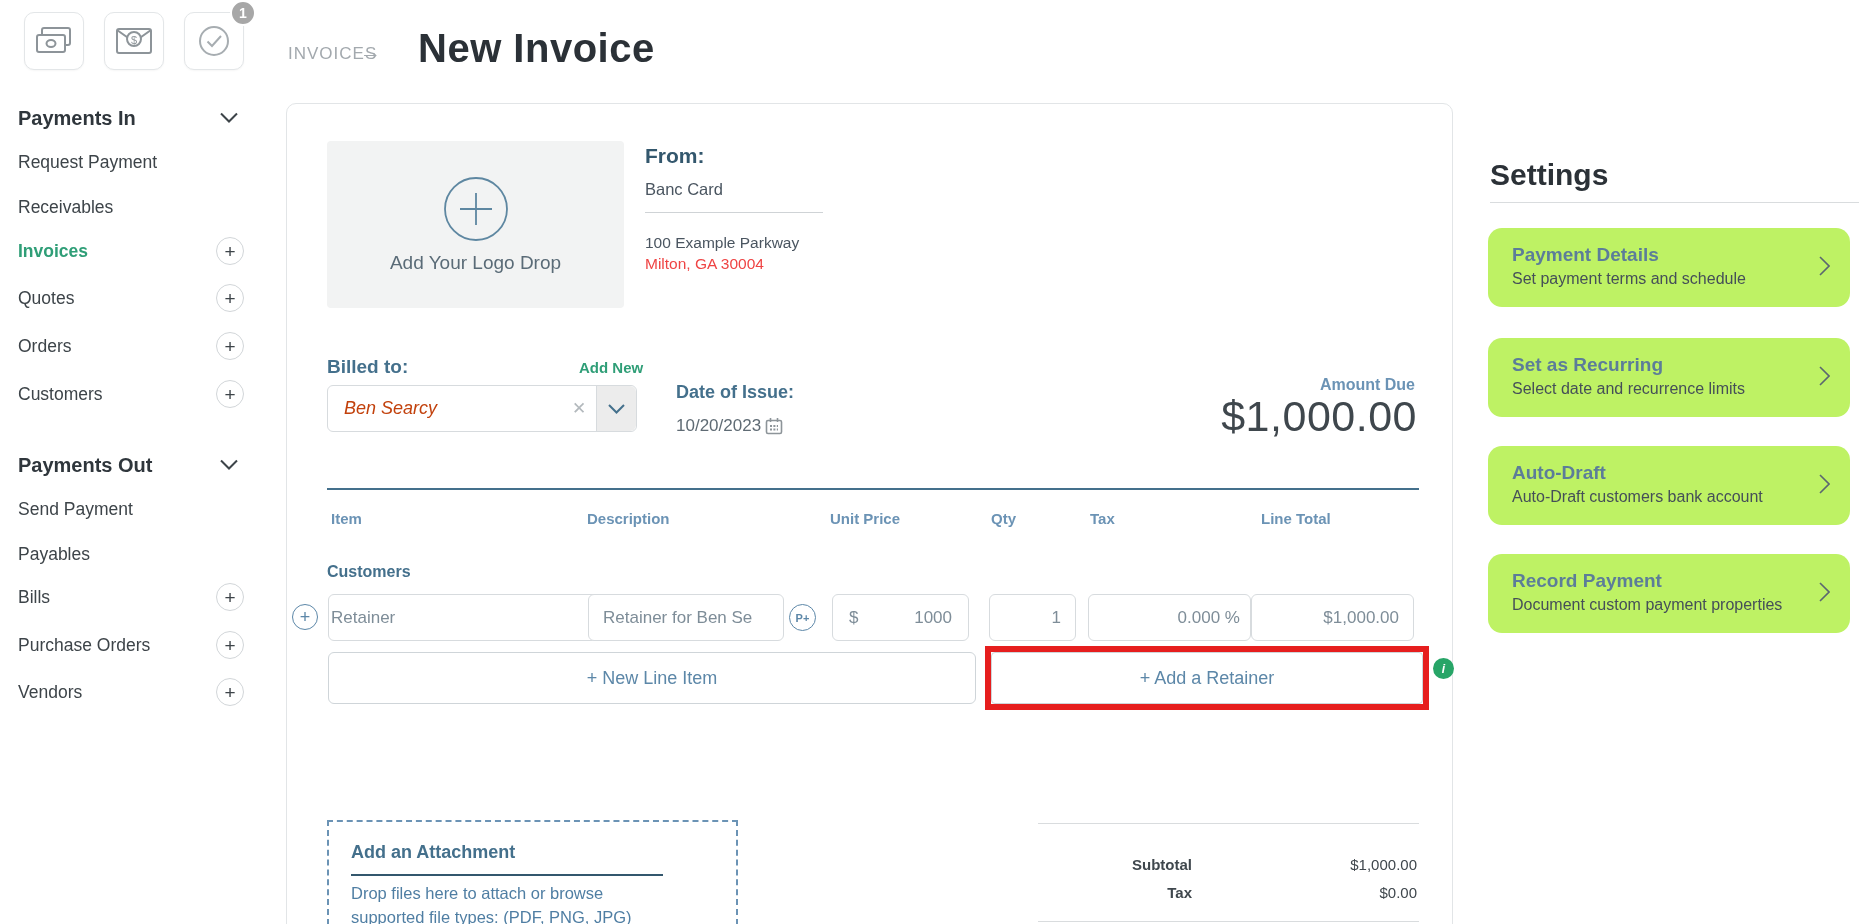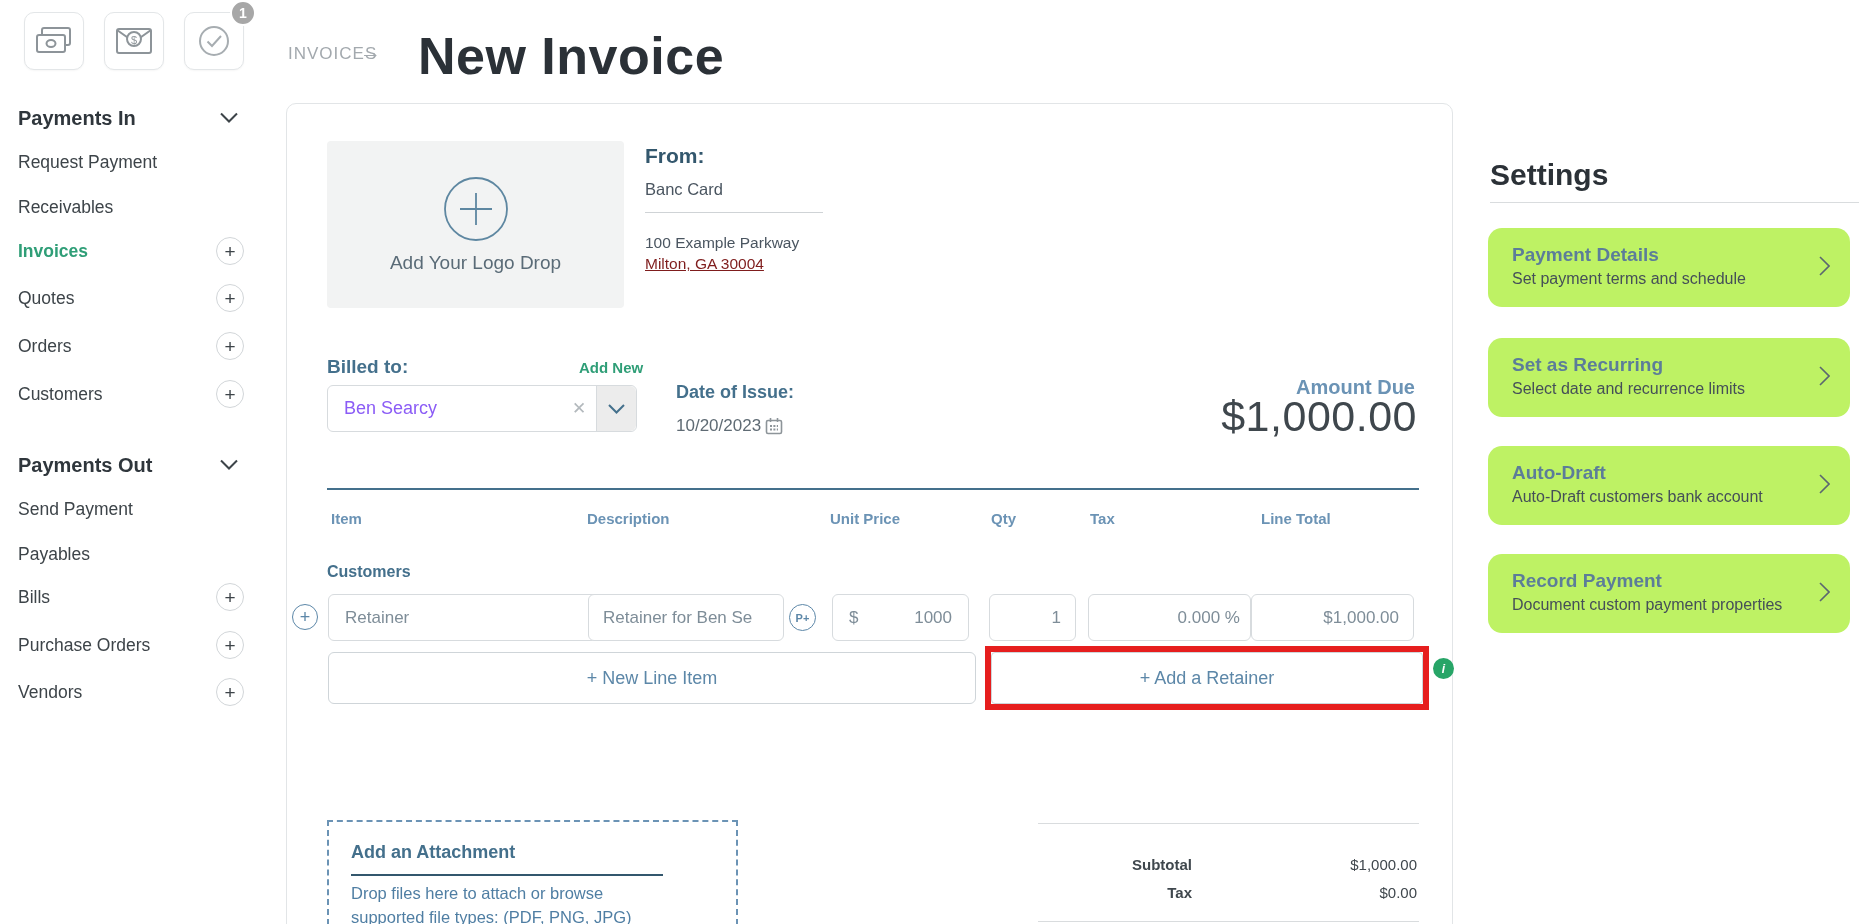--- a/index.html
+++ b/index.html
@@ -10,21 +10,21 @@
   
   .icon-btn { position:absolute; top:12px; width:60px; height:58px; background:#fff;
               border:1px solid #e3e6e8; border-radius:10px; display:flex;
               align-items:center; justify-content:center; box-shadow:0 1px 2px rgba(0,0,0,.04); }
   .badge { position:absolute; left:230px; top:0px; width:26px; height:26px; border-radius:50%;
            background:#a7a7a7; color:#fff; font-size:14px; font-weight:bold;
            display:flex; align-items:center; justify-content:center; border:2px solid #fff; }
   .crumb { position:absolute; left:288px; top:44px; font-size:17px; letter-spacing:1px;
            color:#a3a9ae; }
   .crumb-arrow { position:absolute; left:360px; top:40px; font-size:21px; color:#a3a9ae; }
-  .page-title { position:absolute; left:418px; top:26px; font-size:52px; font-weight:bold;
+  .page-title { position:absolute; left:418px; top:26px; font-size:40px; font-weight:bold;
                 color:#2b3137; letter-spacing:.5px; }
 
   
   .sb-section { position:absolute; left:18px; font-size:20px; font-weight:bold; color:#2f363c;
                 transform:translateY(-50%); white-space:nowrap; }
   .sb-chev { position:absolute; left:220px; transform:translateY(-50%); }
   .sb-item { position:absolute; left:18px; font-size:17.5px; color:#3d4449;
              transform:translateY(-50%); white-space:nowrap; cursor:pointer; }
   .sb-item.active { color:#2f9e77; font-weight:bold; }
   .sb-plus { position:absolute; left:216px; width:28px; height:28px; border-radius:50%;
@@ -36,34 +36,34 @@
   .card { position:absolute; left:286px; top:103px; width:1167px; height:900px;
           background:#fff; border:1px solid #e2e5e7; border-radius:10px; }
   .logo-box { position:absolute; left:40px; top:37px; width:297px; height:167px;
               background:#f2f3f3; border-radius:4px; display:flex; flex-direction:column;
               align-items:center; justify-content:center; gap:10px; cursor:pointer; }
   .logo-text { font-size:19px; color:#5a6b77; }
   .from-label { position:absolute; left:358px; top:40px; font-size:21px; font-weight:bold; color:#33576d; }
   .from-name  { position:absolute; left:358px; top:76px; font-size:16.5px; color:#4a5560; }
   .from-div   { position:absolute; left:358px; top:108px; width:178px; height:1px; background:#cfd3d6; }
   .from-addr1 { position:absolute; left:358px; top:130px; font-size:15.5px; color:#4a5560; }
-  .from-addr2 { position:absolute; left:358px; top:151px; font-size:15.5px; color:#7f1d1d;text-decoration:underline; }
+  .from-addr2 { position:absolute; left:358px; top:151px; font-size:15.5px; color:#ef4444; }
 
   .billed-label { position:absolute; left:40px; top:252px; font-size:19px; font-weight:bold; color:#44708c; }
   .add-new { position:absolute; left:292px; top:255px; font-size:15px; font-weight:bold; color:#2f9e77; cursor:pointer; }
   .dropdown { position:absolute; left:40px; top:281px; width:310px; height:47px;
               border:1px solid #d7dbde; border-radius:6px; background:#fff; display:flex; align-items:center; }
-  .dd-value { flex:1; padding-left:16px; font-size:18px; color:#8b5cf6; }
+  .dd-value { flex:1; padding-left:16px; font-size:18px; color:#c2410c;font-style:italic; }
   .dd-clear { width:34px; text-align:center; color:#b3b9bd; font-size:17px; cursor:pointer; }
   .dd-caret { width:40px; height:100%; background:#ececec; border-left:1px solid #d7dbde;
               border-radius:0 6px 6px 0; display:flex; align-items:center; justify-content:center; cursor:pointer; }
   .doi-label { position:absolute; left:389px; top:278px; font-size:18px; font-weight:bold; color:#44708c; }
   .doi-value { position:absolute; left:389px; top:312px; font-size:17px; color:#5f6b74;
                display:flex; align-items:center; gap:4px; cursor:pointer; }
-  .amount-label { position:absolute; right:37px; top:272px; font-size:20px; font-weight:bold; color:#6b93b5; }
+  .amount-label { position:absolute; right:37px; top:272px; font-size:16px; font-weight:bold; color:#6b93b5; }
   .amount-value { position:absolute; right:35px; top:288px; font-size:43px; color:#3f474d; letter-spacing:.5px; }
 
   .tbl-divider { position:absolute; left:40px; top:384px; width:1092px; height:2px; background:#44708c; }
   .th { position:absolute; top:406px; font-size:15px; font-weight:bold; color:#6b93b5; }
   .group-label { position:absolute; left:40px; top:459px; font-size:16px; font-weight:bold; color:#44708c; }
 
   .row-plus { position:absolute; left:5px; top:500px; width:26px; height:26px; border-radius:50%;
               border:1.5px solid #5c87a8; color:#5c87a8; font-size:18px; display:flex;
               align-items:center; justify-content:center; cursor:pointer; background:#fff; }
   .cell { position:absolute; top:490px; height:47px; border:1px solid #d7dbde; border-radius:6px;
@@ -232,21 +232,21 @@
     <div class="th" style="left:300px">Description</div>
     <div class="th" style="left:543px">Unit Price</div>
     <div class="th" style="left:704px">Qty</div>
     <div class="th" style="left:803px">Tax</div>
     <div class="th" style="left:974px">Line Total</div>
 
     <div class="group-label">Customers</div>
 
     <div class="line-row">
       <div class="row-plus">+</div>
-      <div class="cell" style="left:41px; width:298px; padding-left:16px">Retainer</div>
+      <div class="cell" style="left:41px; width:298px; padding-left:2px">Retainer</div>
       <div class="cell" style="left:301px; width:196px; padding-left:14px">Retainer for Ben Se</div>
       <div class="p-icon">P+</div>
       <div class="cell" style="left:545px; width:137px; padding:0 16px; justify-content:space-between">
         <span>$</span>
         <span>1000</span>
       </div>
       <div class="cell right" style="left:702px; width:87px; padding-right:14px">1</div>
       <div class="cell right" style="left:801px; width:163px; padding-right:10px">0.000 %</div>
       <div class="cell right" style="left:964px; width:163px; padding-right:14px">$1,000.00</div>
     </div>

